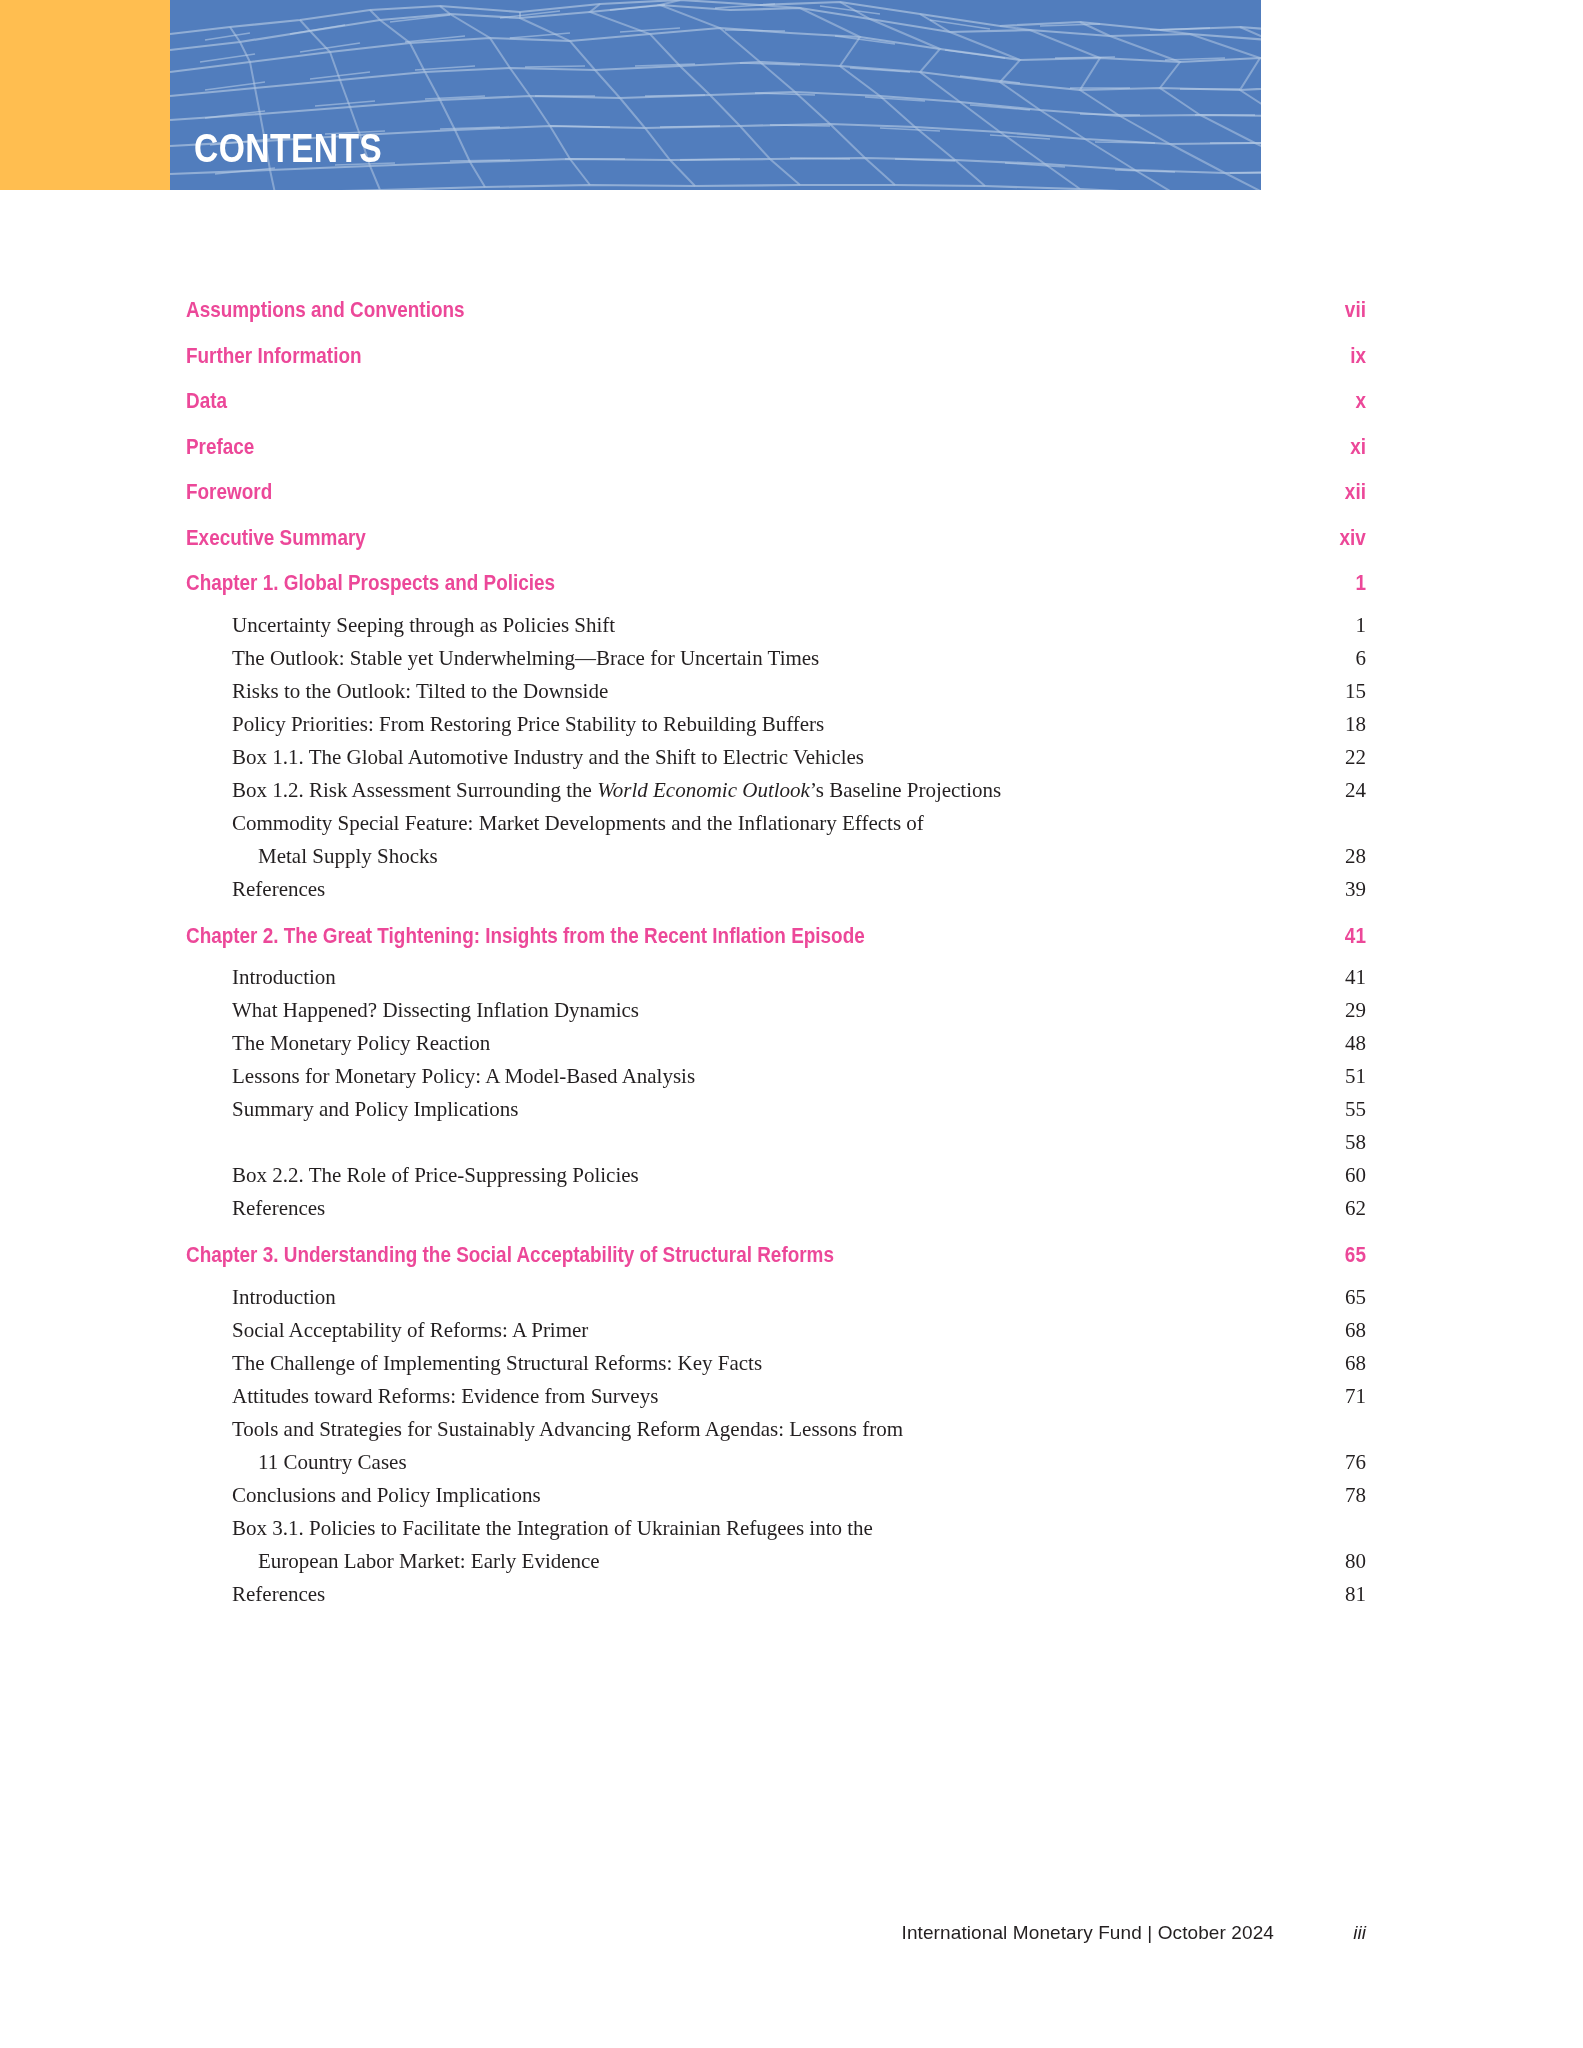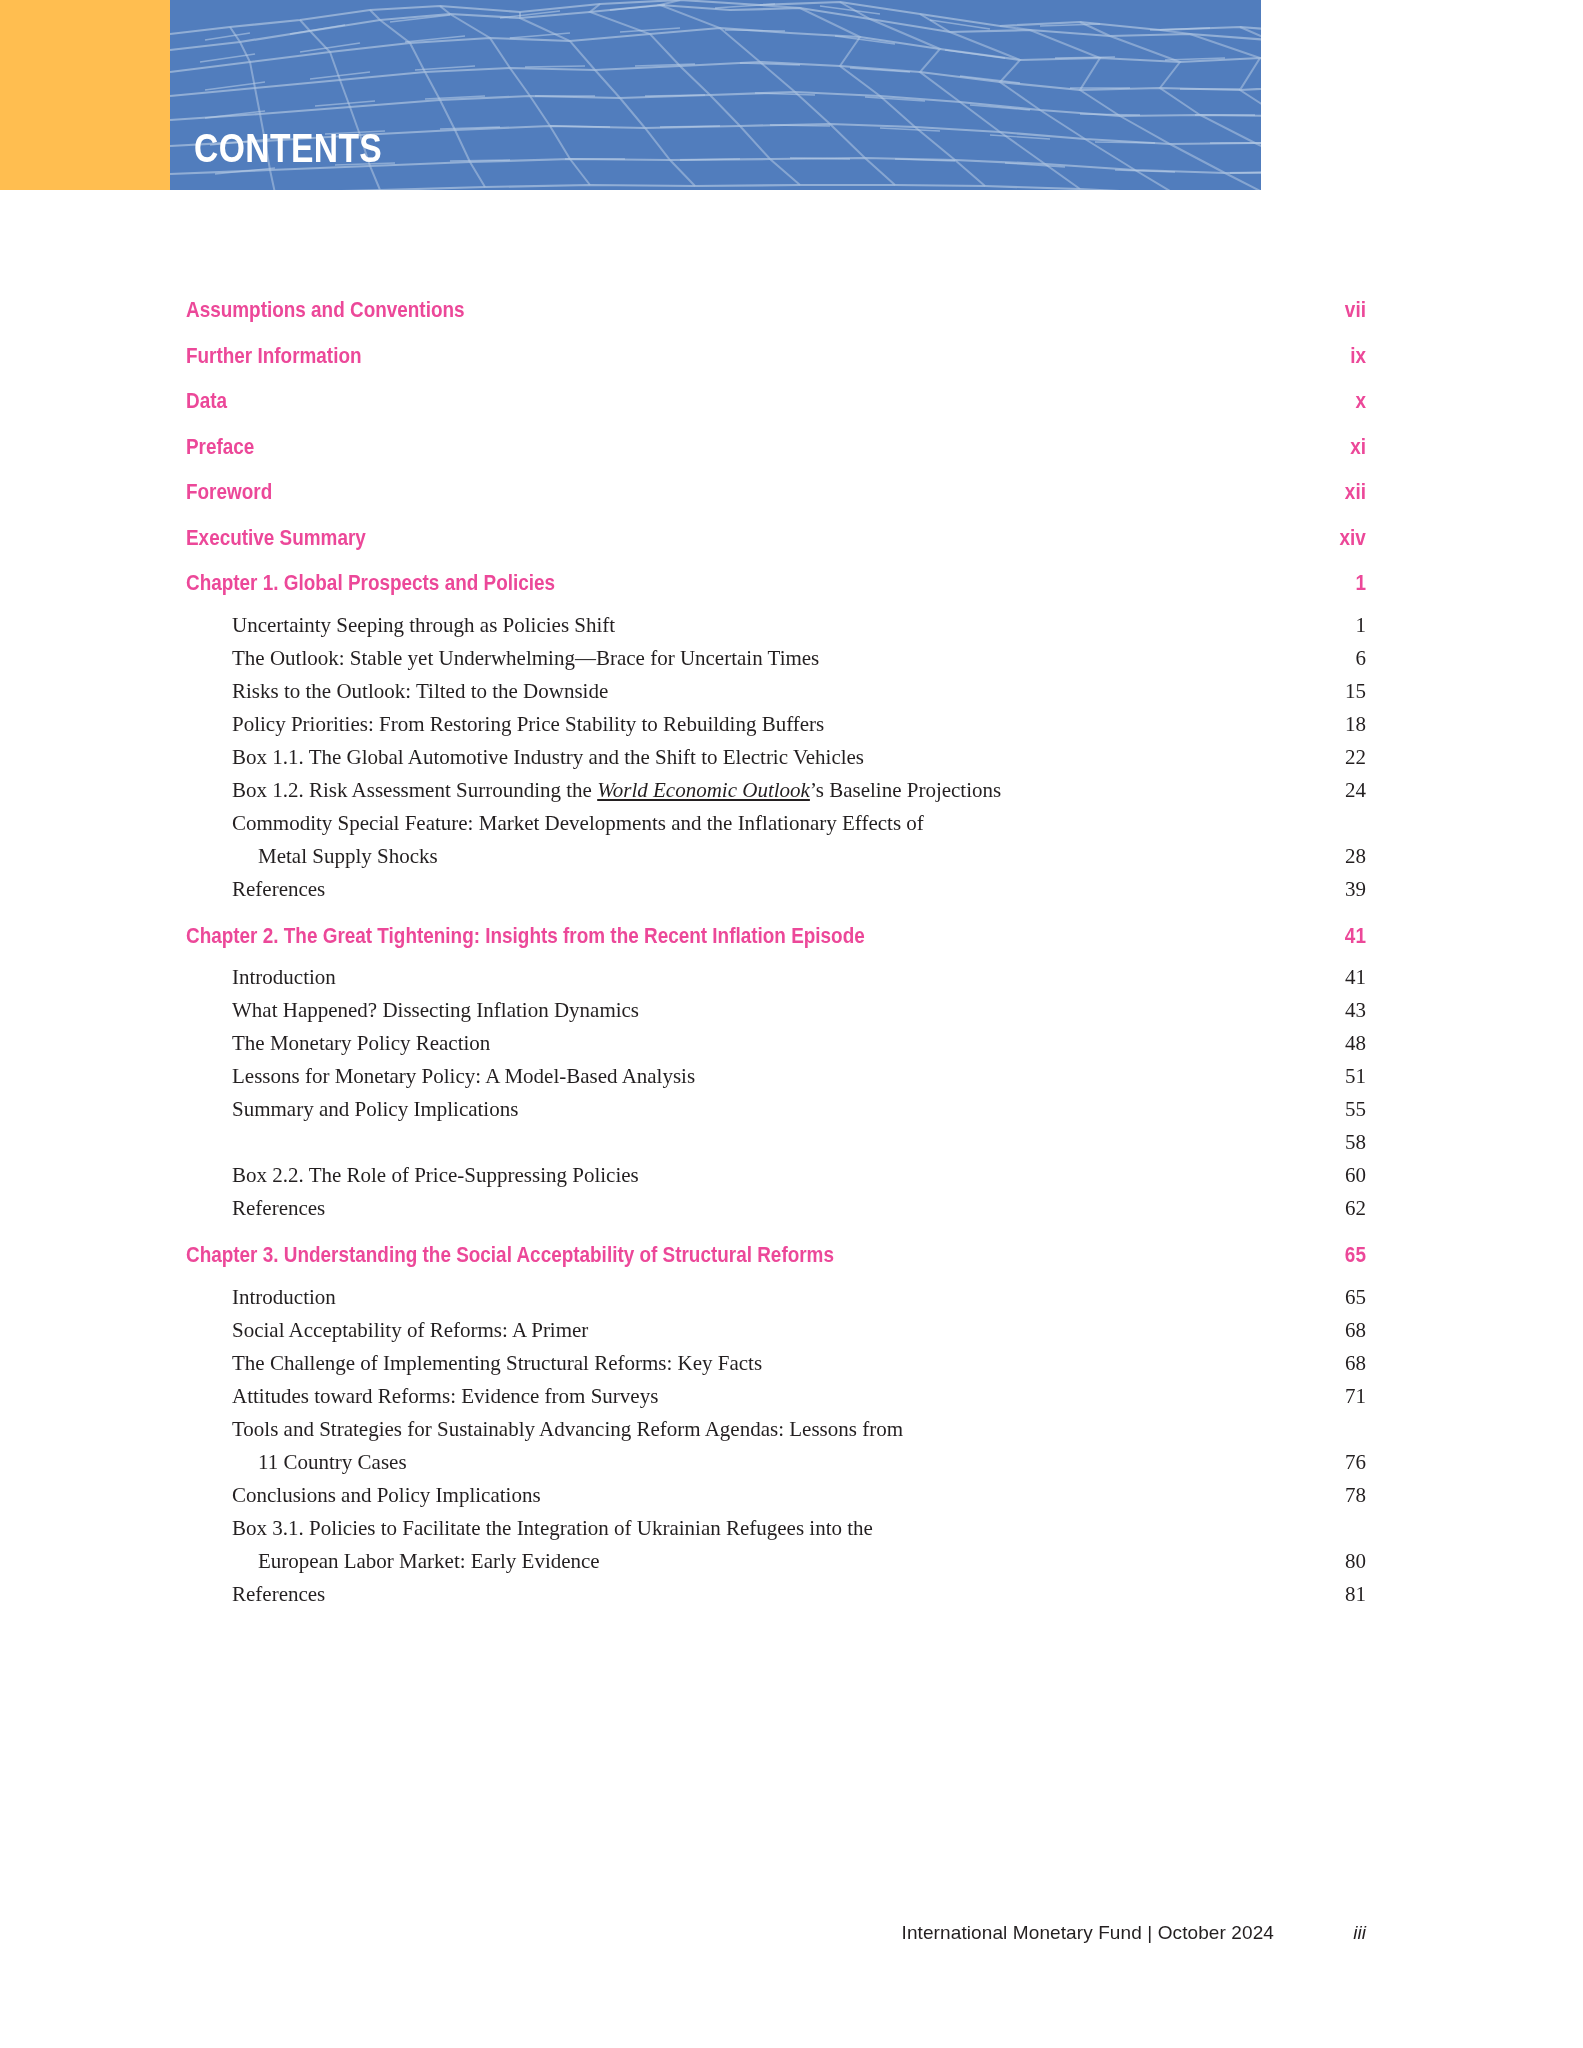--- a/index.html
+++ b/index.html
@@ -98,21 +98,21 @@
     padding-left: 46px;
   }
   .sub {
     color: #231f20;
     font-family: "Liberation Serif", serif;
     font-size: 21px;
     line-height: 33px;
   }
   .sub .label { white-space: nowrap; }
   .sub .cont-label { white-space: nowrap; padding-left: 26px; }
-  .sub i { font-style: italic; text-decoration: underline; }
+  .sub i { font-style: italic; }
 
   
   .sub.noline .pageno { visibility: hidden; }
 
   
   .footer {
     position: absolute;
     left: 186px;
     top: 1922px;
     width: 1180px;
@@ -353,21 +353,21 @@
   </div>
   <div class="sub-block">
     <div class="row sub">
       <span class="label">Introduction</span>
       <span class="spacer"></span>
       <span class="pageno">41</span>
     </div>
     <div class="row sub">
       <span class="label">What Happened? Dissecting Inflation Dynamics</span>
       <span class="spacer"></span>
-      <span class="pageno">43</span>
+      <span class="pageno">29</span>
     </div>
     <div class="row sub">
       <span class="label">The Monetary Policy Reaction</span>
       <span class="spacer"></span>
       <span class="pageno">48</span>
     </div>
     <div class="row sub">
       <span class="label">Lessons for Monetary Policy: A Model-Based Analysis</span>
       <span class="spacer"></span>
       <span class="pageno">51</span>

